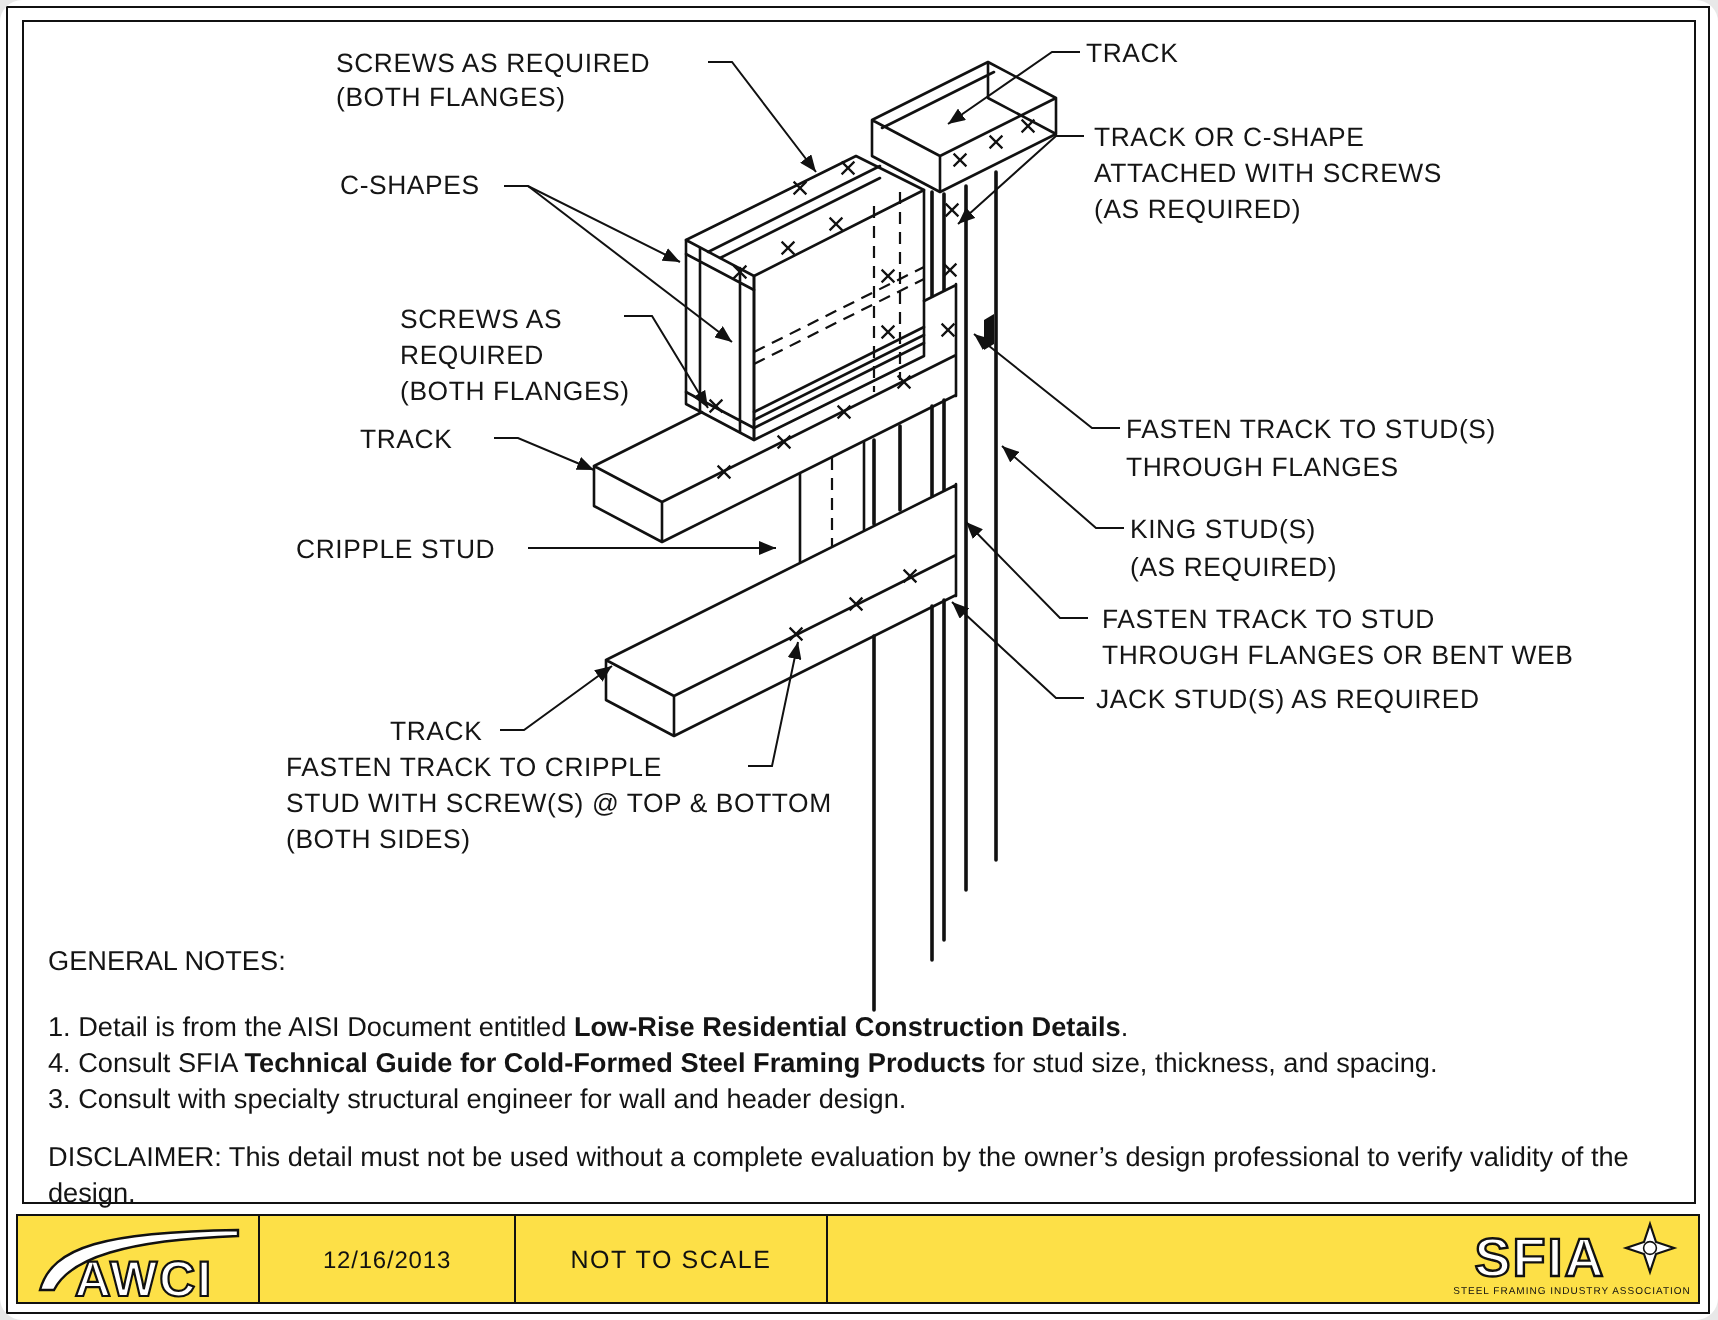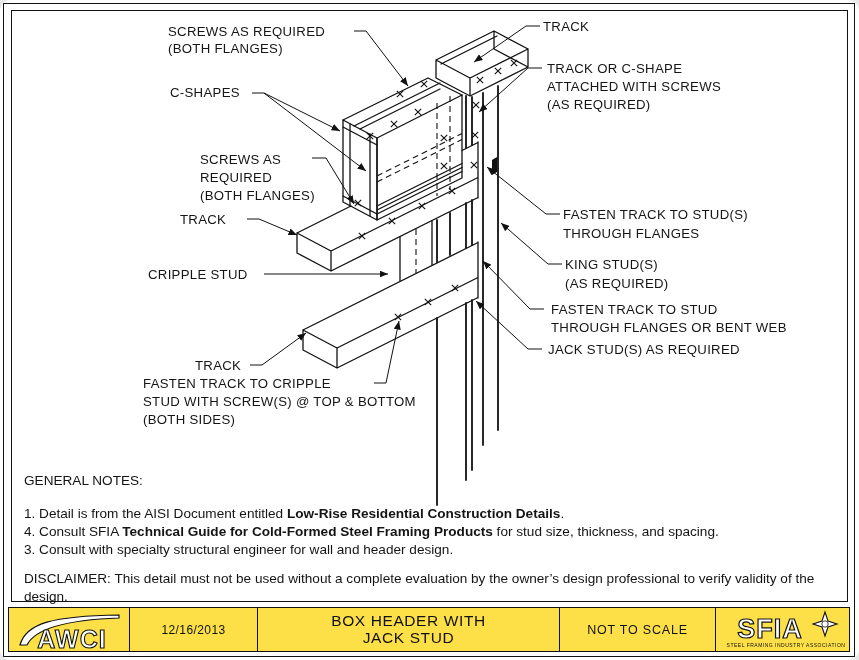--- a/index.html
+++ b/index.html
@@ -166,26 +166,20 @@
   <div class="titleblock">
     <div class="tb-cell tb-logo-awci">
       <svg width="112" height="42" viewBox="0 0 112 42">
         <path d="M7,36 C13,14 40,7 106,6 L106,9 C50,11 22,20 14,36 Z" fill="#fff" stroke="#111" stroke-width="1.2"></path>
         <text x="59" y="39" text-anchor="middle" font-family="Liberation Sans, sans-serif" font-size="25" font-weight="bold" fill="#fff" stroke="#111" stroke-width="1.1" letter-spacing="1">AWCI</text>
       </svg>
     </div>
     <div class="tb-cell tb-date">
       <span>12/16/2013</span>
     </div>
-    <div class="tb-cell tb-title">
-      <div>
-        <div>BOX HEADER WITH</div>
-        <div>JACK STUD</div>
-      </div>
-    </div>
     <div class="tb-cell tb-scale">
       <span>NOT TO SCALE</span>
     </div>
     <div class="tb-cell tb-logo-sfia">
       <svg width="126" height="41" viewBox="0 0 126 41">
         <text x="47" y="29" text-anchor="middle" font-family="Liberation Sans, sans-serif" font-size="27" font-weight="bold" fill="#fff" stroke="#111" stroke-width="1.2" letter-spacing="1">SFIA</text>
         <polygon points="102,3 105,12 114,15 105,18 102,27 99,18 90,15 99,12" fill="#fff" stroke="#111" stroke-width="1.1"></polygon>
         <circle cx="102" cy="15" r="3.2" fill="none" stroke="#111" stroke-width="0.8"></circle>
         <text x="63" y="38" text-anchor="middle" font-family="Liberation Sans, sans-serif" font-size="5" letter-spacing=".5" fill="#111" stroke="none">STEEL FRAMING INDUSTRY ASSOCIATION</text>
       </svg>

